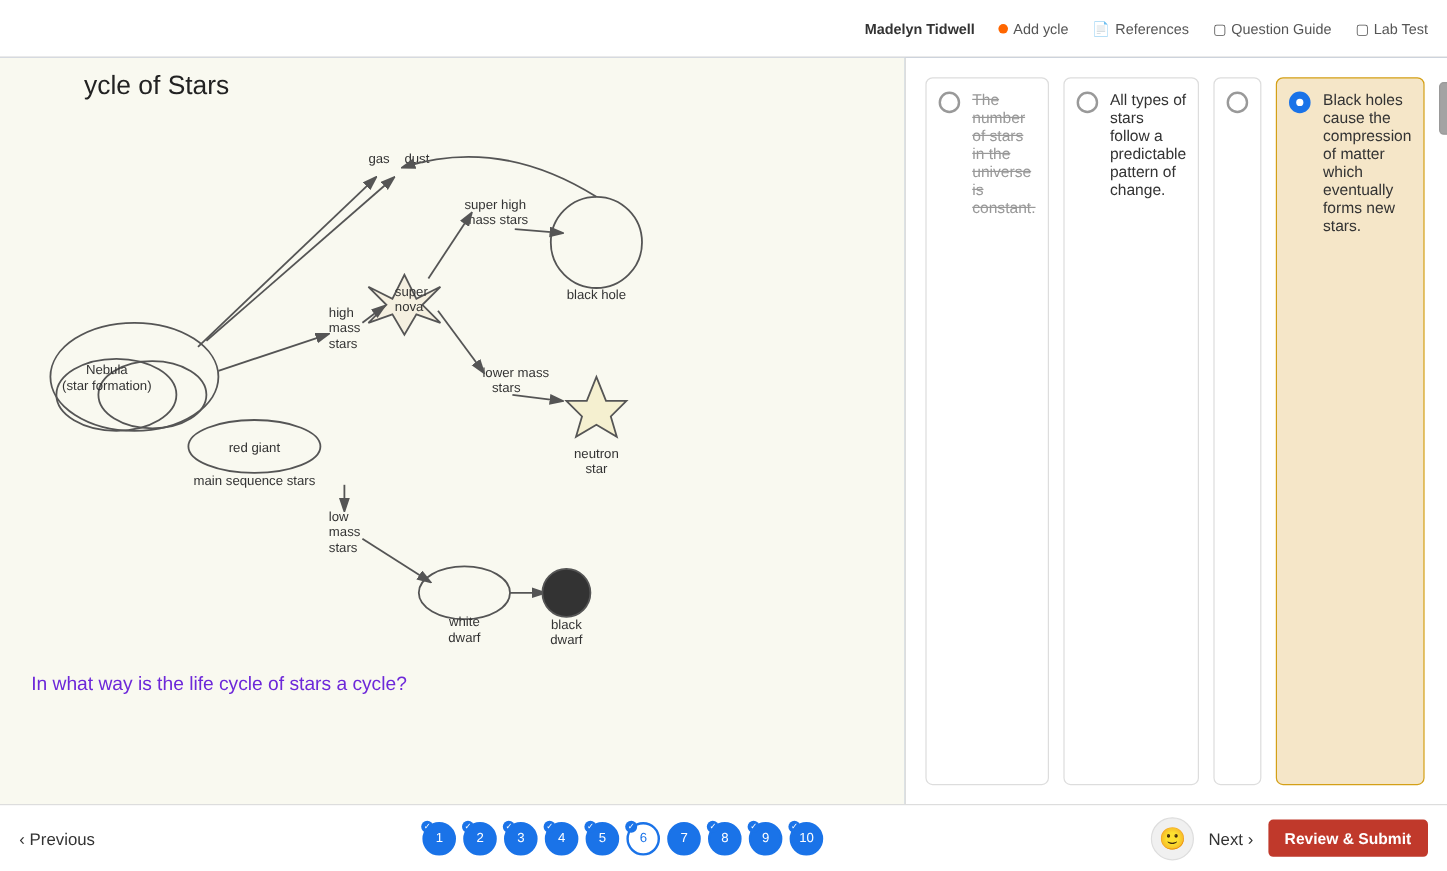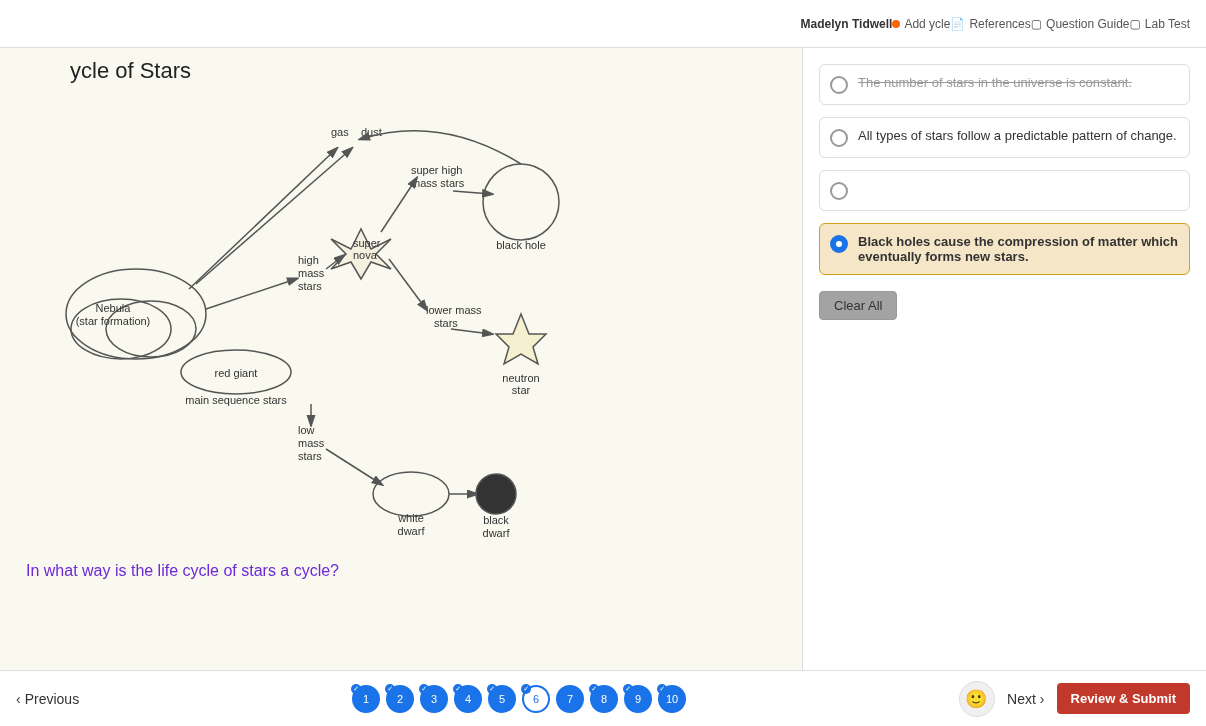--- a/index.html
+++ b/index.html
@@ -22,21 +22,21 @@
     }
 
     
     .top-bar {
       background: #fff;
       height: 48px;
       display: flex;
       align-items: center;
       justify-content: flex-end;
       padding: 0 16px;
-      gap: 0;
+      gap: 20px;
       border-bottom: 1px solid #ddd;
       font-size: 12px;
       color: #333;
     }
     .top-bar-item {
       display: flex;
       align-items: center;
       gap: 4px;
       cursor: pointer;
       color: #555;
@@ -96,46 +96,45 @@
     .question-area {
       padding: 8px 16px;
       font-size: 16px;
       font-weight: 500;
       color: #6d28d9;
       background: #f9f9f0;
     }
 
     
     .right-panel {
-      width: 404px;
+      width: 452px;
       background: #fff;
       border-left: 1px solid #ddd;
       display: flex;
-      flex-direction: column;
+      flex-direction: row;
       padding: 16px;
       gap: 12px;
       overflow-y: auto;
     }
 
     .answer-option {
       display: flex;
       align-items: flex-start;
       gap: 10px;
       padding: 10px;
       border: 1px solid #ddd;
       border-radius: 6px;
       cursor: pointer;
       font-size: 13px;
       color: #333;
       background: #fff;
     }
     .answer-option.selected {
       background: #f5e6c8;
       border-color: #d4a017;
-      font-weight: bold;
     }
     .answer-option .radio {
       width: 18px; height: 18px;
       border-radius: 50%;
       border: 2px solid #999;
       flex-shrink: 0;
       margin-top: 1px;
       display: flex;
       align-items: center;
       justify-content: center;

